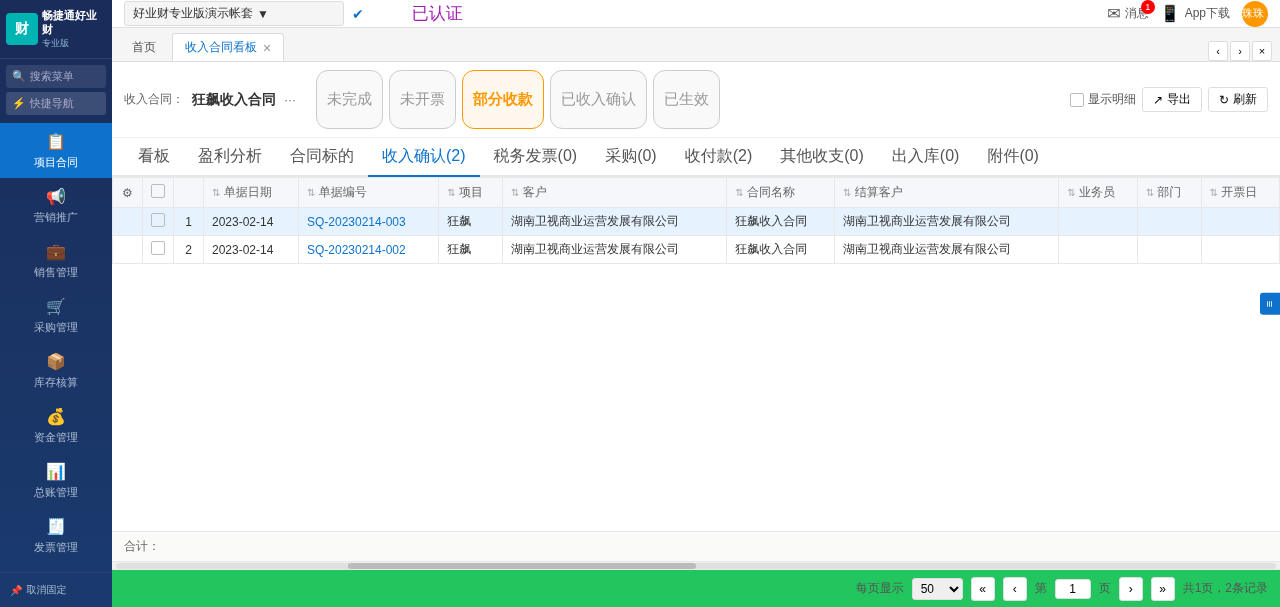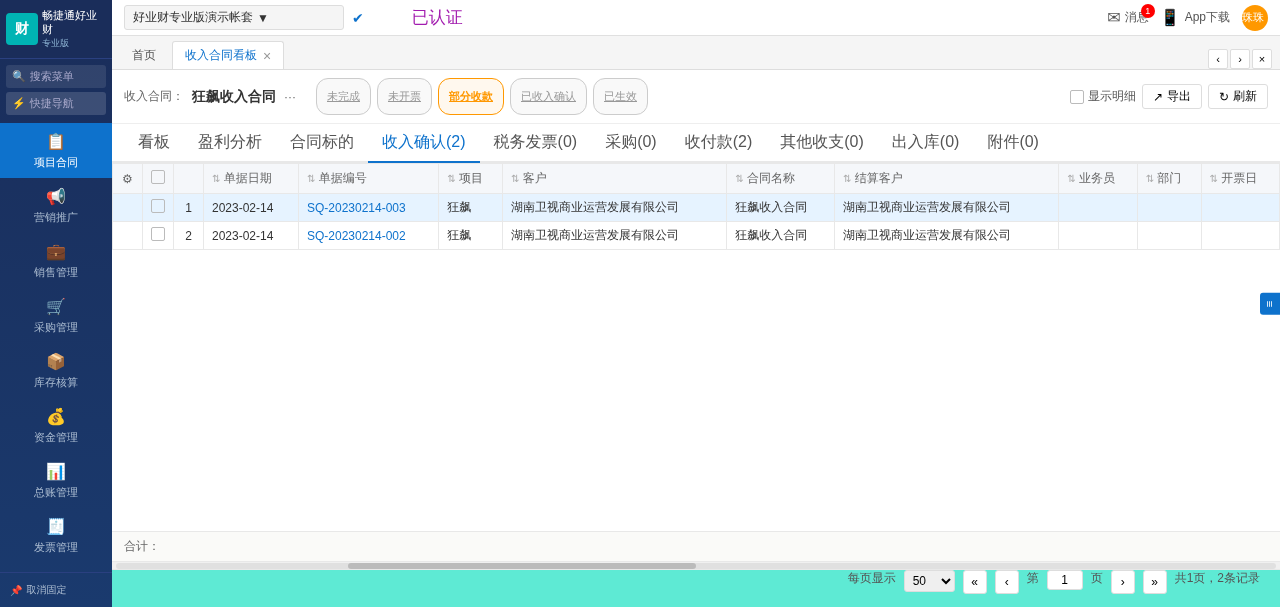--- a/index.html
+++ b/index.html
@@ -2,36 +2,36 @@
 <html><head>
   <meta charset="utf-8">
   <style>
     * { box-sizing: border-box; margin: 0; padding: 0; }
     body { font-family: 'Microsoft YaHei', Arial, sans-serif; font-size: 12px; background: #f0f2f5; color: #333; width: 1280px; height: 607px; overflow: hidden; display: flex; }
 
     
     .sidebar { width: 112px; background: linear-gradient(180deg, #1a2d5a 0%, #1a3a6e 100%); display: flex; flex-direction: column; height: 607px; flex-shrink: 0; }
     .sidebar-logo { padding: 8px 6px; background: #1a2d5a; display: flex; align-items: center; gap: 4px; border-bottom: 1px solid #2a4080; }
     .sidebar-logo-icon { width: 32px; height: 32px; background: #00b4b4; border-radius: 4px; display: flex; align-items: center; justify-content: center; color: white; font-size: 14px; font-weight: bold; flex-shrink: 0; }
-    .sidebar-logo-text { color: white; font-size: 11px; line-height: 1.3; }
+    .sidebar-logo-text { color: white; font-size: 11px; line-height: 1.3; font-weight: bold; }
     .sidebar-logo-sub { color: #8ab0d0; font-size: 9px; }
     .sidebar-search-btn { width: 100%; background: rgba(255,255,255,0.1); border: none; border-radius: 3px; color: #aac; padding: 4px 6px; cursor: pointer; display: flex; align-items: center; gap: 4px; font-size: 11px; }
     .sidebar-nav-btn { width: 100%; background: rgba(255,255,255,0.15); border: none; border-radius: 3px; color: #aac; padding: 4px 6px; cursor: pointer; display: flex; align-items: center; gap: 4px; font-size: 11px; margin-bottom: 4px; }
     .sidebar-items { flex: 1; overflow-y: auto; }
     .sidebar-item { display: flex; flex-direction: column; align-items: center; padding: 8px 4px; cursor: pointer; color: #aabbd0; font-size: 11px; gap: 2px; transition: background 0.2s; }
     .sidebar-item.active { background: #0e72cc; color: white; }
     .sidebar-item-icon { width: 22px; height: 22px; display: flex; align-items: center; justify-content: center; font-size: 16px; }
     .sidebar-bottom { border-top: 1px solid #2a4080; padding: 6px; }
     .sidebar-bottom-btn { width: 100%; background: none; border: none; color: #aabbd0; font-size: 10px; cursor: pointer; display: flex; align-items: center; gap: 4px; padding: 4px; }
 
     
     .main { flex: 1; display: flex; flex-direction: column; height: 607px; overflow: hidden; }
 
     
-    .topbar { height: 36px; background: white; display: flex; align-items: center; padding: 0 12px; border-bottom: 1px solid #e0e0e0; gap: 8px; }
+    .topbar { height: 28px; background: white; display: flex; align-items: center; padding: 0 12px; border-bottom: 1px solid #e0e0e0; gap: 8px; }
     .topbar-dropdown { display: flex; align-items: center; gap: 4px; background: #f5f5f5; border: 1px solid #ddd; border-radius: 3px; padding: 3px 8px; cursor: pointer; font-size: 12px; flex: 1; max-width: 220px; }
     .topbar-right { display: flex; align-items: center; gap: 12px; margin-left: auto; }
     .topbar-icon-btn { display: flex; align-items: center; gap: 4px; cursor: pointer; color: #555; font-size: 12px; position: relative; }
     .badge-red { position: absolute; top: -4px; right: -6px; background: red; color: white; border-radius: 50%; width: 14px; height: 14px; font-size: 9px; display: flex; align-items: center; justify-content: center; }
     .avatar { width: 26px; height: 26px; background: #ff9800; border-radius: 50%; display: flex; align-items: center; justify-content: flex-start; color: white; font-size: 11px; }
 
     
     .tabbar { height: 34px; background: #f5f5f5; display: flex; align-items: flex-end; padding: 0 8px; gap: 4px; border-bottom: 1px solid #ddd; }
     .tab-home { padding: 5px 12px; cursor: pointer; color: #555; font-size: 12px; }
     .tab-item { padding: 5px 12px; background: white; border: 1px solid #ddd; border-bottom: none; border-radius: 3px 3px 0 0; cursor: pointer; font-size: 12px; display: flex; align-items: center; gap: 6px; }
@@ -39,21 +39,21 @@
     .tab-close { color: #999; font-size: 14px; line-height: 1; }
     .tab-nav { display: flex; gap: 2px; margin-left: auto; align-items: center; }
     .tab-nav-btn { width: 20px; height: 20px; border: 1px solid #ddd; background: white; border-radius: 2px; cursor: pointer; display: flex; align-items: center; justify-content: center; font-size: 11px; }
 
     
     .content { flex: 1; background: white; overflow: hidden; display: flex; flex-direction: column; }
 
     
     .contract-header { padding: 8px 12px; background: white; border-bottom: 1px solid #eee; display: flex; align-items: center; gap: 8px; }
     .contract-more { cursor: pointer; color: #666; }
-    .status-btn { padding: 10px 10px; border-radius: 12px; font-size: 11px; cursor: pointer; border: 1px solid; text-decoration: underline; }
+    .status-btn { padding: 19px 10px; border-radius: 12px; font-size: 15px; cursor: pointer; border: 1px solid; }
     .status-incomplete { border-color: #ccc; color: #999; background: #f9f9f9; }
     .status-no-invoice { border-color: #ccc; color: #999; background: #f9f9f9; }
     .status-partial { border-color: #ff9800; color: #ff9800; background: #fff8ee; font-weight: bold; }
     .status-confirmed { border-color: #ccc; color: #999; background: #f9f9f9; }
     .status-effective { border-color: #ccc; color: #999; background: #f9f9f9; }
     .header-actions { margin-left: auto; display: flex; gap: 6px; }
     .action-btn { padding: 3px 10px; border: 1px solid #ddd; background: white; border-radius: 3px; cursor: pointer; font-size: 12px; display: flex; align-items: center; gap: 4px; }
 
     
     .subtabs { display: flex; padding: 0 12px; border-bottom: 2px solid #e8e8e8; gap: 0; }
@@ -69,21 +69,21 @@
     .settings-col { width: 30px; text-align: center; }
     .checkbox-col { width: 30px; text-align: center; }
     .col-no { width: 30px; text-align: center; }
     .link { color: #0e72cc; cursor: pointer; text-decoration: none; }
     .sort-icon { color: #aaa; font-size: 10px; }
 
     
     .sum-row { background: #fafaf8; border-top: 1px solid #e8e8e8; padding: 6px 12px; font-size: 12px; color: #666; }
 
     
-    .pagination { height: 38px; background: #5eead4; border-top: 1px solid #e8e8e8; display: flex; align-items: flex-start; justify-content: flex-end; padding: 0 20px; gap: 8px; font-size: 12px; color: #555; }
+    .pagination { height: 38px; background: #22c55e; border-top: 1px solid #e8e8e8; display: flex; align-items: center; justify-content: flex-end; padding: 0 12px; gap: 8px; font-size: 12px; color: #555; }
     .page-size-select { border: 1px solid #ddd; border-radius: 3px; padding: 2px 4px; font-size: 12px; }
     .page-btn { width: 24px; height: 24px; border: 1px solid #ddd; background: white; border-radius: 3px; cursor: pointer; display: flex; align-items: center; justify-content: center; font-size: 12px; }
     .page-input { width: 36px; border: 1px solid #ddd; border-radius: 3px; text-align: center; padding: 2px 4px; font-size: 12px; }
 
     
     .scroll-stub { height: 8px; background: #f0f0f0; border-top: 1px solid #e8e8e8; display: flex; align-items: center; padding: 0 4px; }
     .scroll-track { flex: 1; background: #e0e0e0; border-radius: 4px; height: 6px; }
     .scroll-thumb { width: 30%; background: #bbb; border-radius: 4px; height: 6px; margin-left: 20%; }
 
     .checkbox { width: 14px; height: 14px; border: 1px solid #bbb; border-radius: 2px; display: inline-block; cursor: pointer; }

